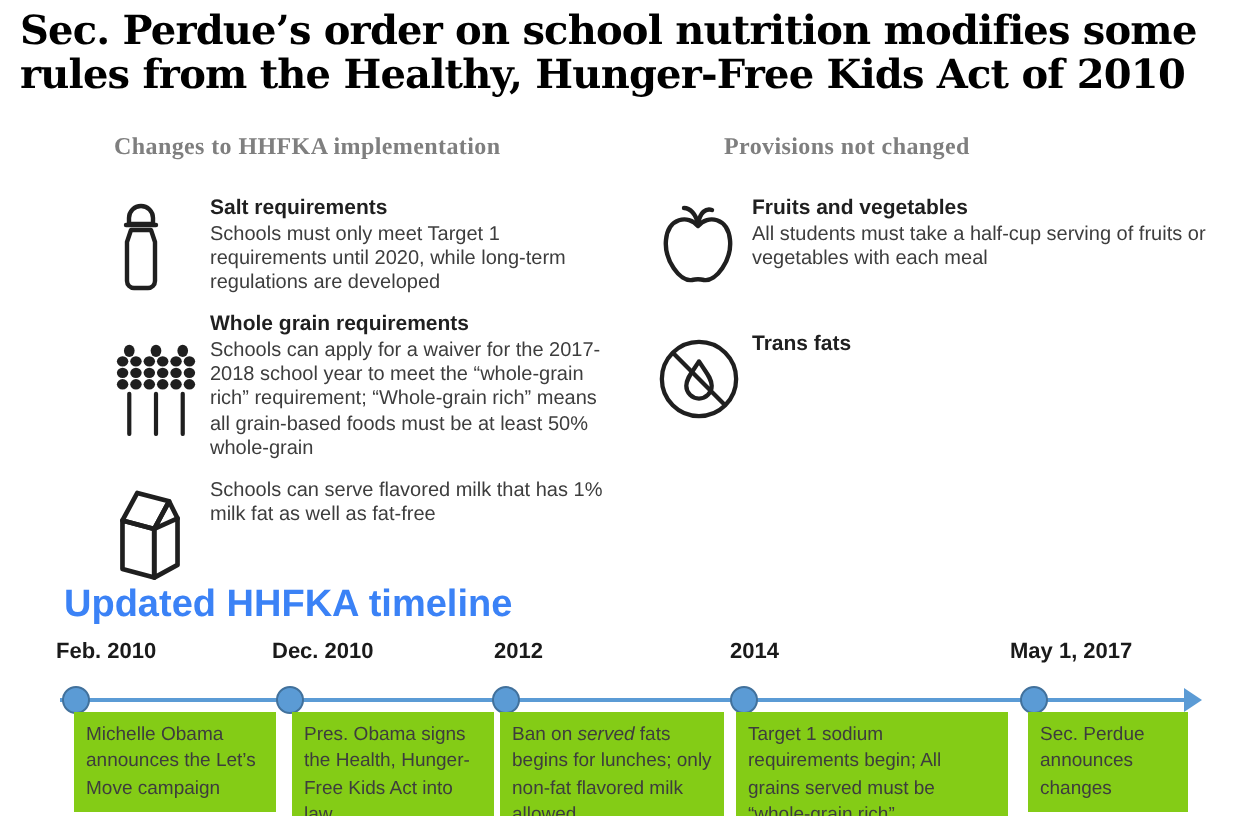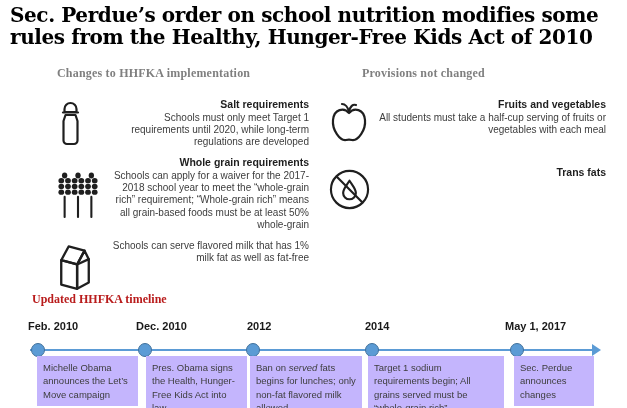--- a/index.html
+++ b/index.html
@@ -13,52 +13,52 @@
     font-size:20px; line-height:1.12; color:#000; letter-spacing:-0.4px;
   }
   .col-header {
     position:absolute; top:66px;
     font-family:Liberation Serif, serif; font-weight:bold;
     font-size:12px; color:#7f7f7f; letter-spacing:0.2px;
   }
   .col-header.left  { left:57px; }
   .col-header.right { left:362px;text-align:center; }
 
-  .item { position:absolute; display:flex;text-align:right; }
+  .item { position:absolute; display:flex; }
   .item.colL { left:57px;  width:252px; }
   .item.colR { left:328px; width:278px; }
   .item-icon { flex:0 0 48px; }
   .item-icon svg { display:block; }
   .item-text { flex:1; }
   .item-title { font-weight:bold; font-size:10.5px; color:#1f1f1f; margin-bottom:2px; }
   .item-desc  { font-size:10px; color:#3d3d3d; line-height:1.22; }
 
   .mt2 { margin-top:2px; } .mt16 { margin-top:16px; } .mt6 { margin-top:6px; } .mt1 { margin-top:1px; }
 
   .tl-header {
     position:absolute; left:32px; top:292px;
-    font-family:Liberation Serif, serif; font-weight:bold;
-    font-size:12px; color:#b91c1c;
+    font-family:Liberation Sans, sans-serif; font-weight:bold;
+    font-size:19px; color:#3b82f6;
   }
   .tl-date {
     position:absolute; top:320px; font-size:11px; font-weight:bold; color:#1a1a1a;
   }
   .tl-line { position:absolute; left:30px; top:349px; width:563px; height:2px; background:#5b9bd5; }
   .tl-arrow {
     position:absolute; left:592px; top:344px; width:0; height:0;
     border-top:6px solid transparent; border-bottom:6px solid transparent;
     border-left:9px solid #5b9bd5;
   }
   .tl-dot {
     position:absolute; top:343px; width:14px; height:14px; border-radius:50%;
     background:#5b9bd5; border:1px solid #41719c; box-sizing:border-box;
   }
   .tl-box {
     position:absolute; top:356px; min-height:49px; box-sizing:border-box;
-    background:#c4b5fd; color:#3d3d3d; font-size:9.5px; line-height:1.4;
+    background:#84cc16; color:#3d3d3d; font-size:9.5px; line-height:1.4;
     padding:5px 6px;
   }
   .tl-box em { font-style:italic; }
 
   .ic { stroke:#1f1f1f; fill:none; stroke-width:2.2; stroke-linecap:round; stroke-linejoin:round; }
   .ic-fill { fill:#1f1f1f; stroke:none; }
 </style>
 </head>
 <body>
 

